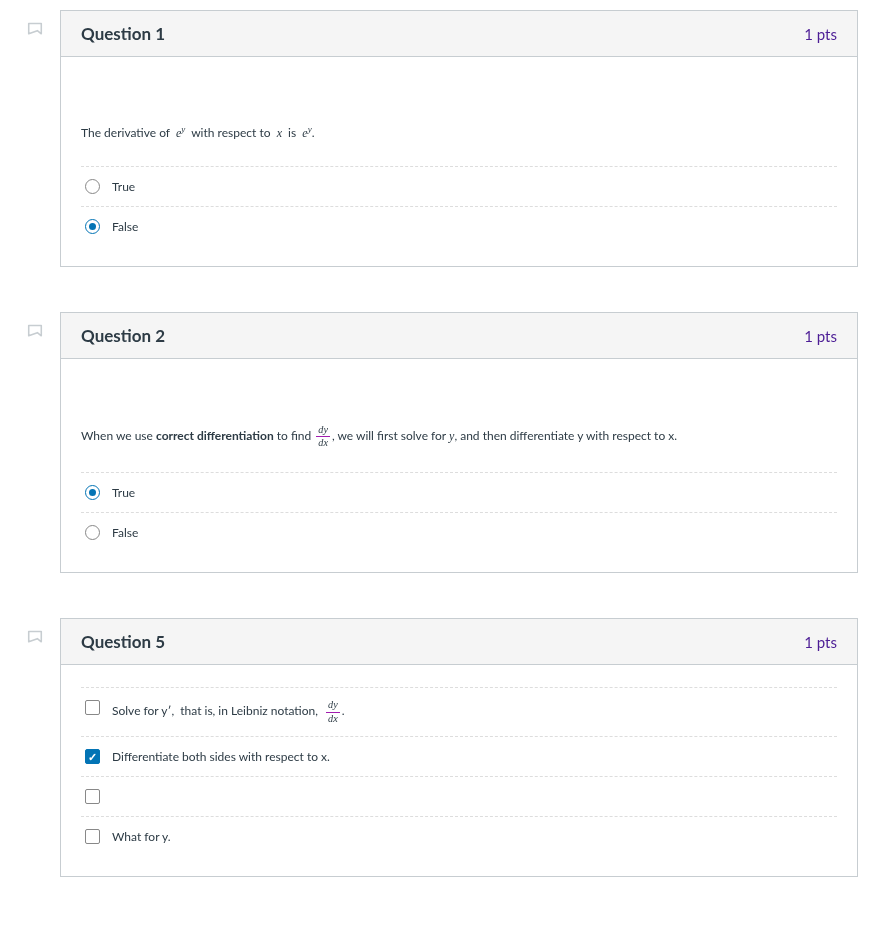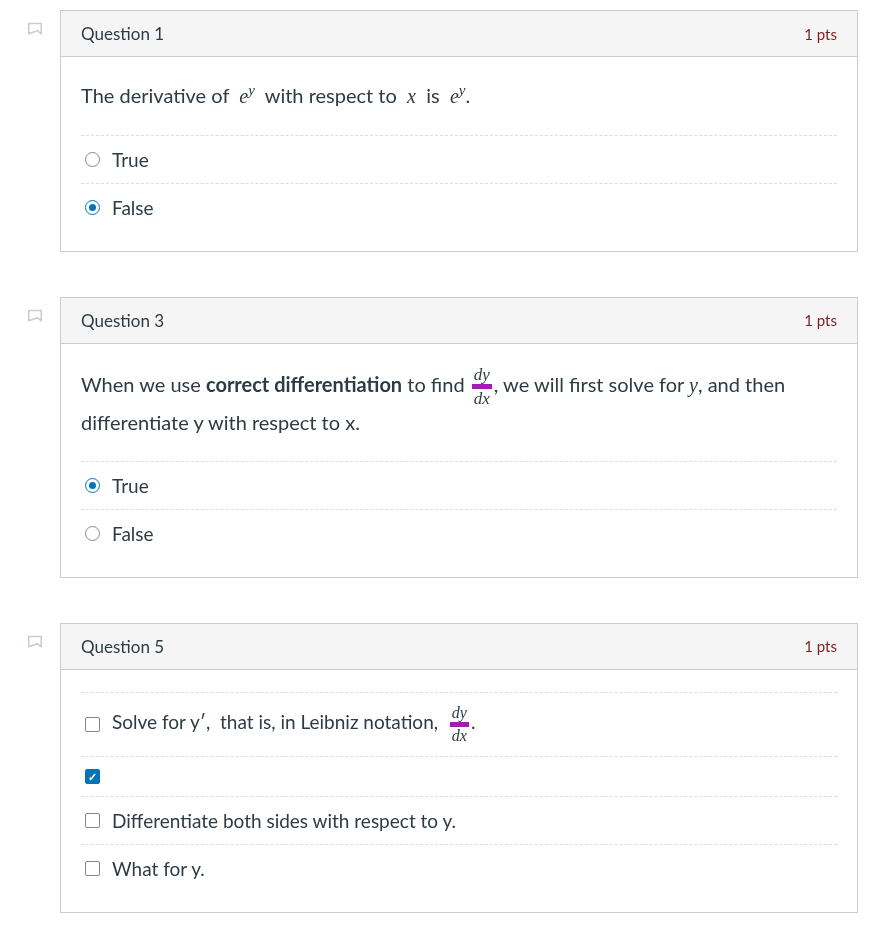--- a/index.html
+++ b/index.html
@@ -31,58 +31,58 @@
   }
   .card-header {
     display: flex;
     justify-content: space-between;
     align-items: center;
     padding: 12px 20px;
     background: #f5f5f5;
     border-bottom: 1px solid #c7cdd1;
   }
   .card-header .title {
-    font-weight: 400;
+    font-weight: 700;
     font-size: 17px;
   }
   .card-header .pts {
     font-size: 15px;
-    color: #7f1d1d;
+    color: #4c1d95;
   }
   .card-body {
     padding: 22px 20px 20px 20px;
   }
   .q-text {
-    font-size: 20px;
+    font-size: 12px;
     line-height: 1.5;
     margin-bottom: 24px;
+    margin-top: 44px;
   }
   .q-text .mvar { font-style: italic; font-family: Georgia, serif; }
   .q-text .msup { font-style: italic; font-family: Georgia, serif; font-size: 0.75em; vertical-align: super; }
   .frac {
     display: inline-block;
     vertical-align: middle;
     text-align: center;
     font-family: Georgia, serif;
     font-style: italic;
     font-size: 0.85em;
     line-height: 1;
     margin: 0 2px;
   }
-  .frac .num { display: block; border-bottom: 5px solid #a21caf; padding: 0 2px 1px; }
+  .frac .num { display: block; border-bottom: 1px solid #a21caf; padding: 0 2px 1px; }
   .frac .den { display: block; padding: 1px 2px 0; }
   .answers {
     border-top: 1px dashed #ddd;
   }
   .answer-row {
     display: flex;
-    align-items: center;
     padding: 12px 4px;
     border-bottom: 1px dashed #ddd;
-    font-size: 19px;
+    font-size: 12px;
   }
   .answer-row:last-child { border-bottom: none; }
   .radio, .checkbox {
     width: 15px;
     height: 15px;
     margin-right: 12px;
     flex-shrink: 0;
     display: inline-flex;
     align-items: center;
     justify-content: center;
@@ -145,21 +145,21 @@
           </div>
         </div>
       </div>
     </div>
     <div class="question-block">
       <div class="gutter"><svg viewBox="0 0 24 28">
   <path d="M4 2 L20 2 L20 15 L15 11 L4 15 Z" fill="none" stroke="#c7cdd1" stroke-width="2" stroke-linejoin="round"></path>
 </svg></div>
       <div class="card">
         <div class="card-header">
-          <span class="title">Question 3</span>
+          <span class="title">Question 2</span>
           <span class="pts">1 pts</span>
         </div>
         <div class="card-body">
           <div class="q-text">When we use <b>correct differentiation</b> to find <span class="frac"><span class="num">dy</span><span class="den">dx</span></span>, we will first solve for <span class="mvar">y</span>, and then differentiate y with respect to x.</div>
           <div class="answers">
             <div class="answer-row">
               <span class="radio selected"></span>
               <span>True</span>
             </div>
             <div class="answer-row">
@@ -180,24 +180,24 @@
           <span class="pts">1 pts</span>
         </div>
         <div class="card-body">
           <div class="answers">
             <div class="answer-row">
               <span class="checkbox"></span>
               <span>Solve for <span class="mvar">y′</span>,&nbsp; that is, in Leibniz notation, &nbsp;<span class="frac"><span class="num">dy</span><span class="den">dx</span></span>.</span>
             </div>
             <div class="answer-row">
               <span class="checkbox selected"></span>
+              <span>Differentiate both sides with respect to x.</span>
             </div>
             <div class="answer-row">
               <span class="checkbox"></span>
-              <span>Differentiate both sides with respect to y.</span>
             </div>
             <div class="answer-row">
               <span class="checkbox"></span>
               <span>What for y.</span>
             </div>
           </div>
         </div>
       </div>
     </div>
   </div>

